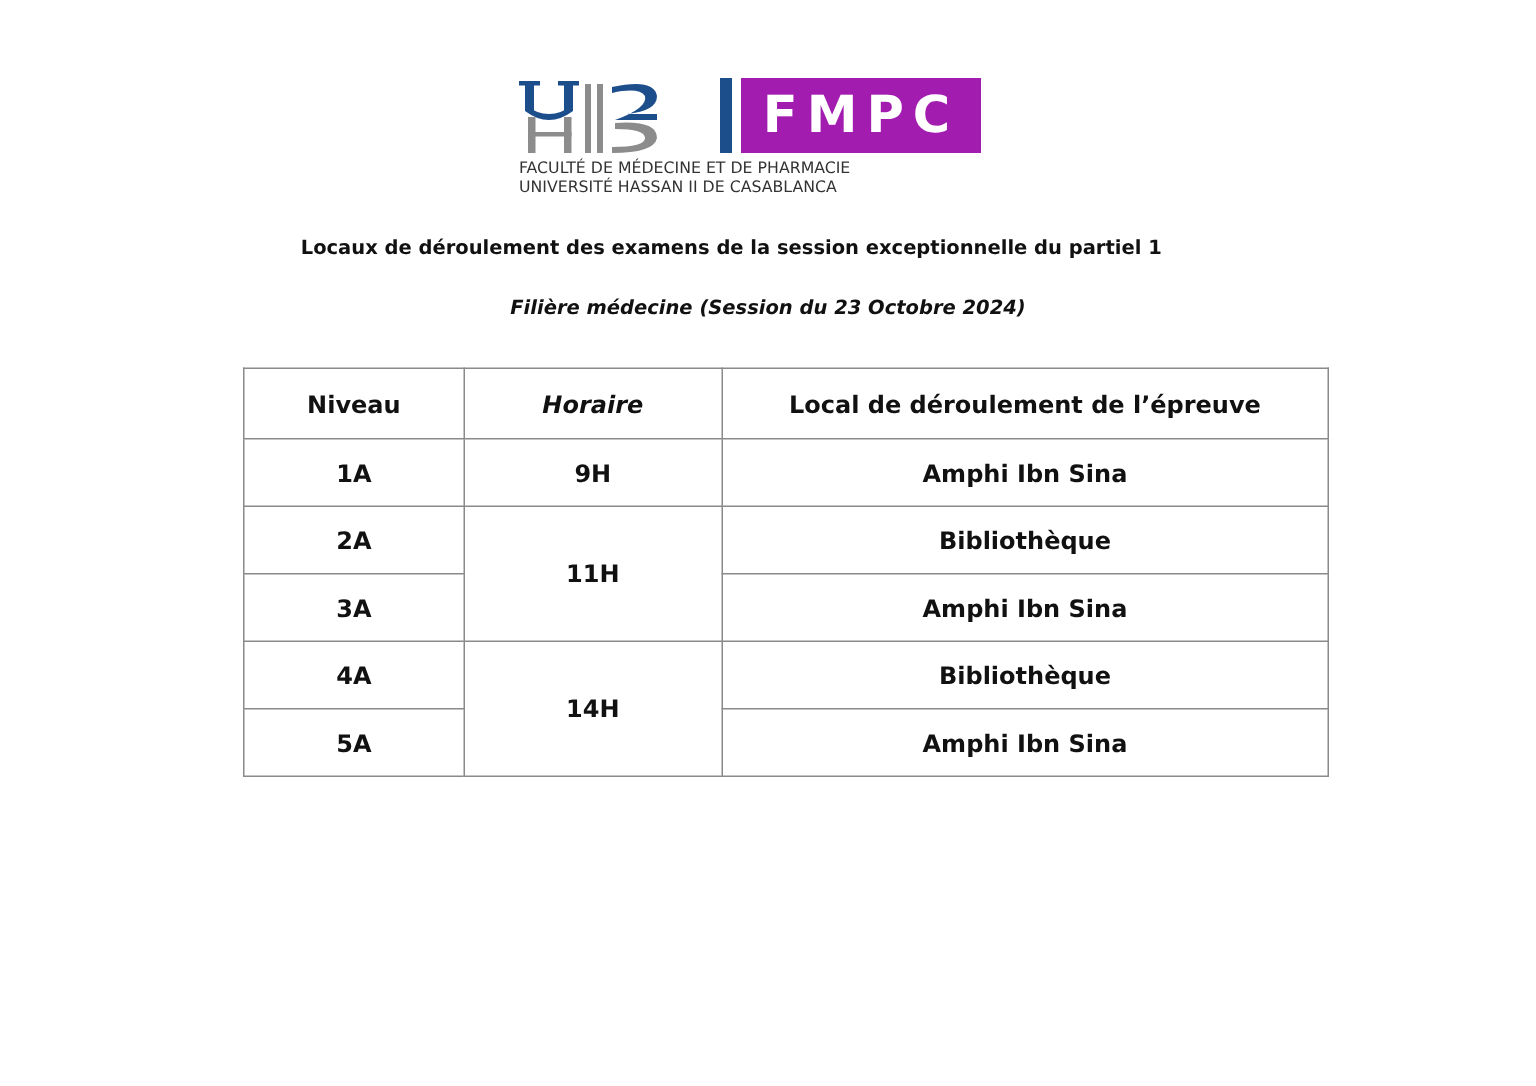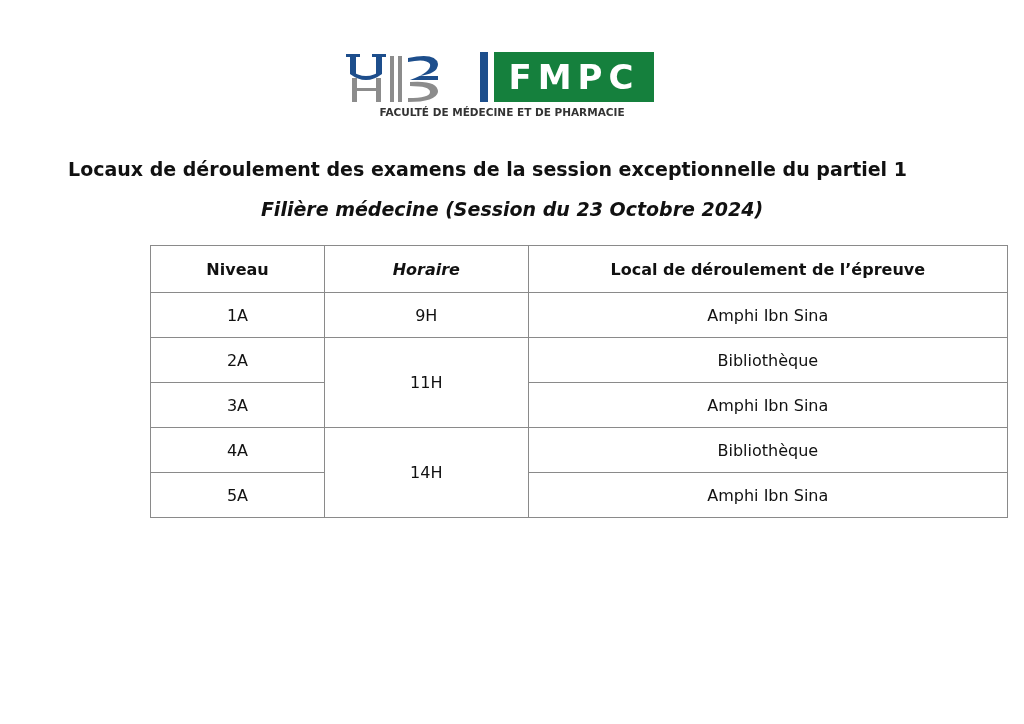--- a/index.html
+++ b/index.html
@@ -1,32 +1,32 @@
 <!DOCTYPE html>
 <html><head>
 <meta charset="utf-8">
 <style>
   html, body { margin:0; padding:0; background:#ffffff; }
   body { width:1024px; height:724px; position:relative; overflow:hidden;
          font-family: "DejaVu Sans", sans-serif; color:#111; }
   .logo { position:absolute; left:346px; top:50px; width:312px; height:84px; }
   .logo-mark { position:absolute; left:0; top:2px; width:112px; height:52px; }
   .logo-bar { position:absolute; left:134px; top:2px; width:8px; height:50px; background:#1d4e8c; }
-  .logo-box { position:absolute; left:148px; top:2px; width:160px; height:50px; background:#15803d;
+  .logo-box { position:absolute; left:148px; top:2px; width:160px; height:50px; background:#a21caf;
               color:#fff; font-family:"DejaVu Sans", sans-serif; font-weight:bold; font-size:34px;
               letter-spacing:6px; display:flex; align-items:center; justify-content:center; }
-  .logo-line { position:absolute; left:0; width:312px; text-align:center;
-               font-family:"DejaVu Sans", sans-serif; font-weight:bold; font-size:10.5px; color:#333; }
+  .logo-line { position:absolute; left:0; width:312px; text-align:left;
+               font-family:"DejaVu Sans", sans-serif; font-weight:normal; font-size:10.5px; color:#333; }
   .logo-line1 { top:56px; }
   .logo-line2 { top:69px; }
-  .title { position:absolute; left:0; width:975px; text-align:center; font-weight:bold; font-size:19px; }
+  .title { position:absolute; left:0; width:975px; text-align:center; font-weight:bold; font-size:13px; }
   .title1 { top:158px; }
   .title2 { top:198px; left:0; width:1024px;font-style:italic; }
-  table { position:absolute; left:150px; top:245px; border-collapse:collapse; width:858px; }
-  td, th { border:1px solid #8a8a8a; text-align:center; font-size:16px; padding:0; }
+  table { position:absolute; left:162px; top:245px; border-collapse:collapse; width:724px; }
+  td, th { border:1px solid #8a8a8a; text-align:center; font-size:16px; padding:0;font-weight:bold; }
   th { font-weight:bold; height:46px; }
   td { height:44px; }
   .c1 { width:146px; } .c2 { width:171px;font-style:italic; } .c3 { width:404px; }
 </style>
 </head>
 <body>
 
 <div class="logo">
   <svg class="logo-mark" viewBox="0 0 112 52">
 
@@ -42,20 +42,21 @@
 
     <rect x="44" y="4" width="4" height="46" fill="#8c8c8c"></rect>
     <rect x="52" y="4" width="4" height="46" fill="#8c8c8c"></rect>
 
     <path d="M62 6 Q90 0 92 12 Q92 22 72 24 L92 24 L92 28 L64 28 Q86 20 84 12 Q80 6 62 10 Z" fill="#1d4e8c"></path>
     <path d="M64 30 Q92 28 92 40 Q90 50 62 50 L62 46 Q84 46 84 40 Q84 34 64 34 Z" fill="#8c8c8c"></path>
   </svg>
   <div class="logo-bar"></div>
   <div class="logo-box">FMPC</div>
   <div class="logo-line logo-line1">FACULTÉ DE MÉDECINE ET DE PHARMACIE</div>
+  <div class="logo-line logo-line2">UNIVERSITÉ HASSAN II DE CASABLANCA</div>
 </div>
 
 <div class="title title1">Locaux de déroulement des examens de la session exceptionnelle du partiel 1</div>
 <div class="title title2">Filière médecine (Session du 23 Octobre 2024)</div>
 
 <table>
   <tbody>
       <tr>
     <th class="c1">Niveau</th>
     <th class="c2">Horaire</th>

